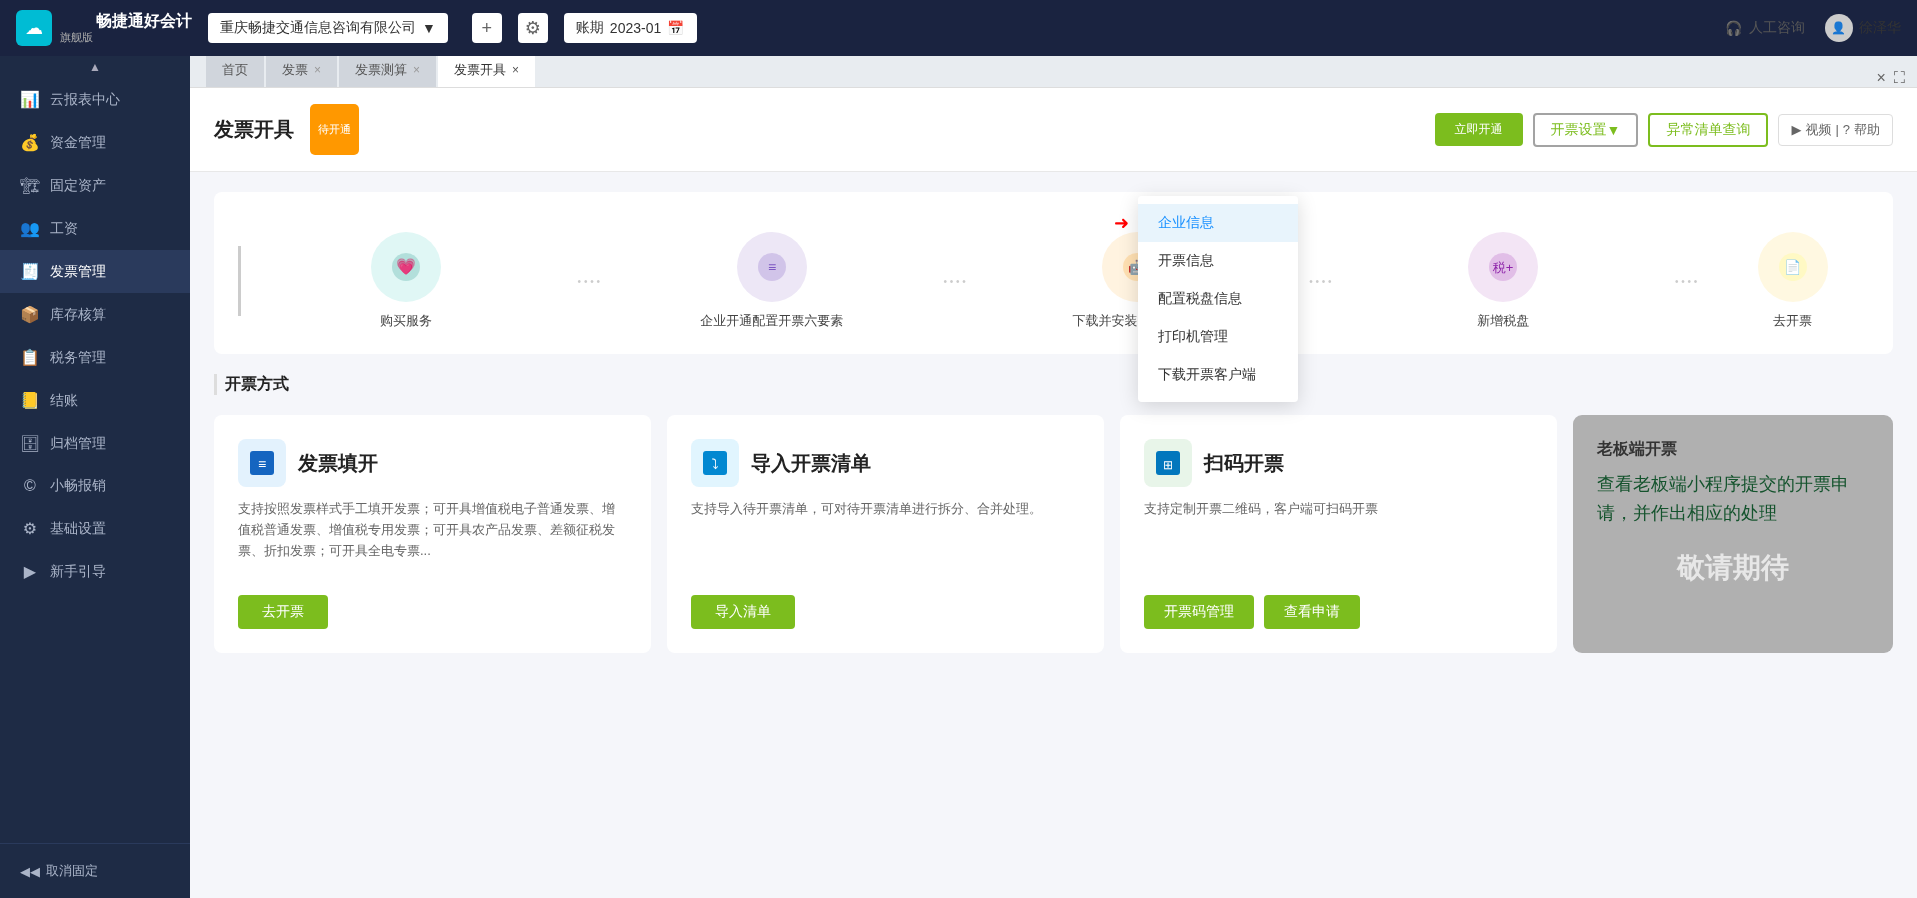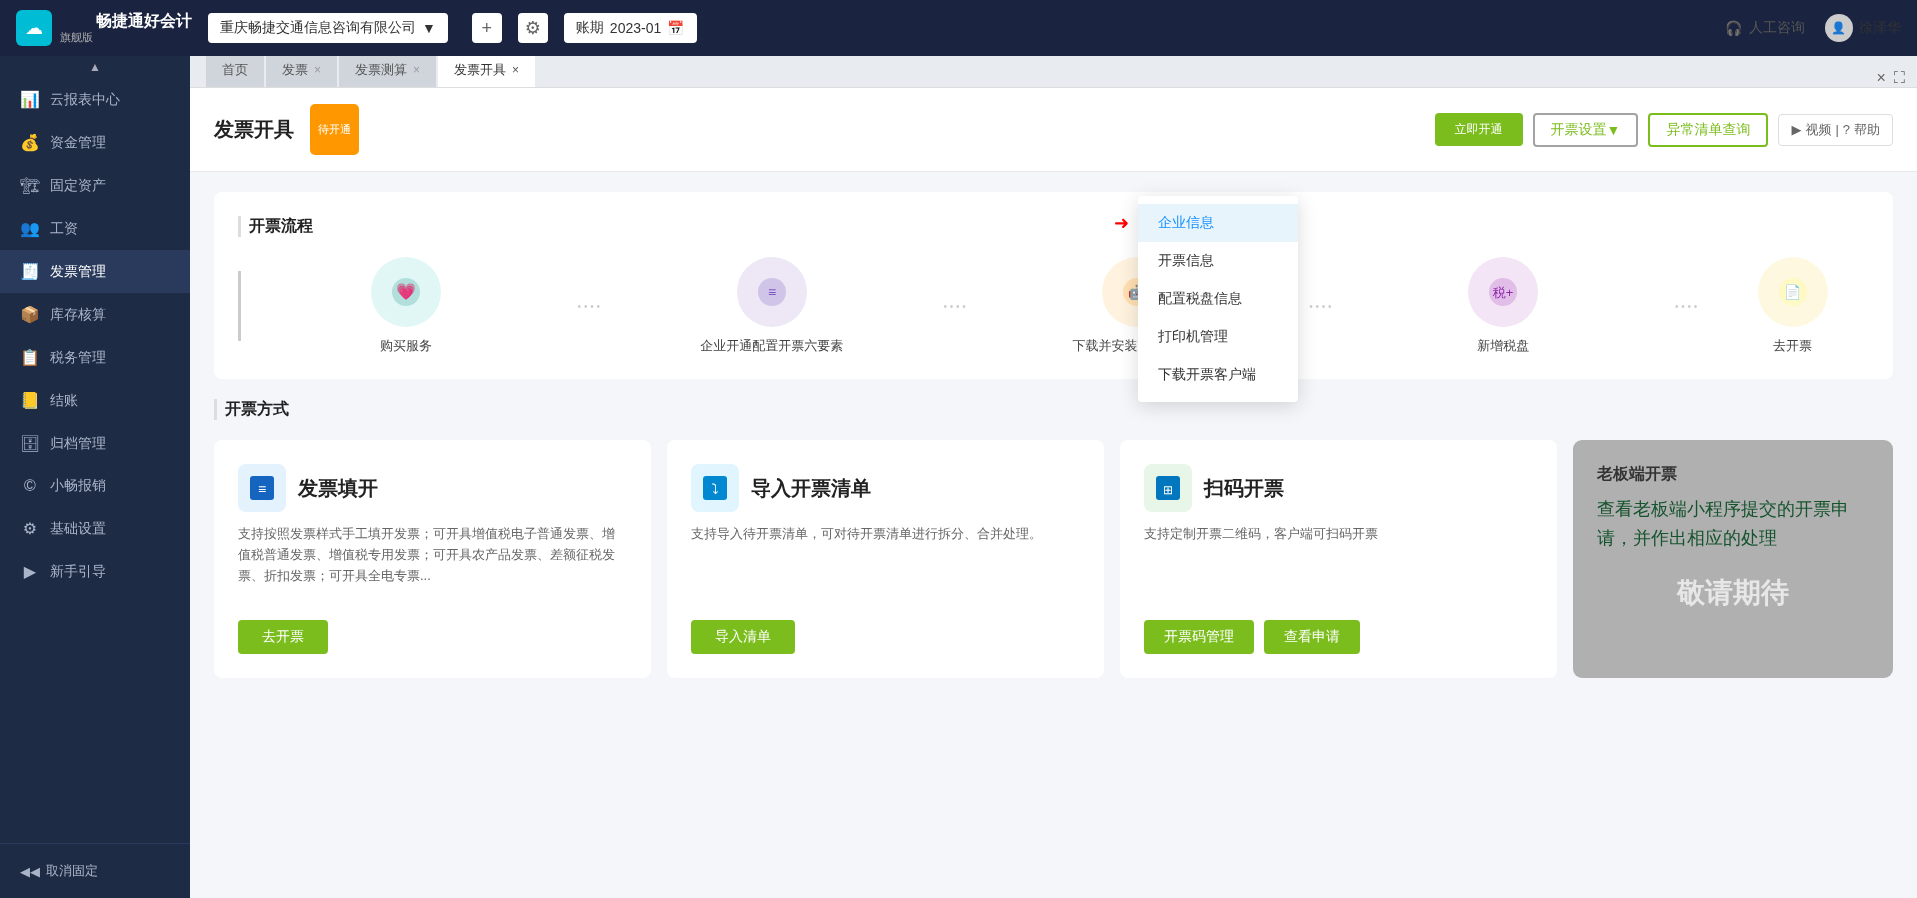--- a/index.html
+++ b/index.html
@@ -236,21 +236,20 @@
             <span> | </span>
             <span>?</span>
             <span>帮助</span>
           </button>
         </div>
       </div>
 
       <div class="main-content">
 
         <div class="flow-section">
-          <div class="section-title">开票流程</div>
           <div class="flow-steps">
             <div style="display:flex;align-items:center;margin-right:12px;">
               <div style="width:3px;height:70px;background:#ccc;margin-right:0;"></div>
             </div>
 
             <div class="flow-step">
               <div class="flow-step-icon teal">
                 <svg width="32" height="32" viewBox="0 0 32 32">
                     <circle cx="16" cy="16" r="14" fill="#b2dfdb"></circle>
                     <text x="16" y="21" text-anchor="middle" font-size="16" fill="#00897b">💗</text>

